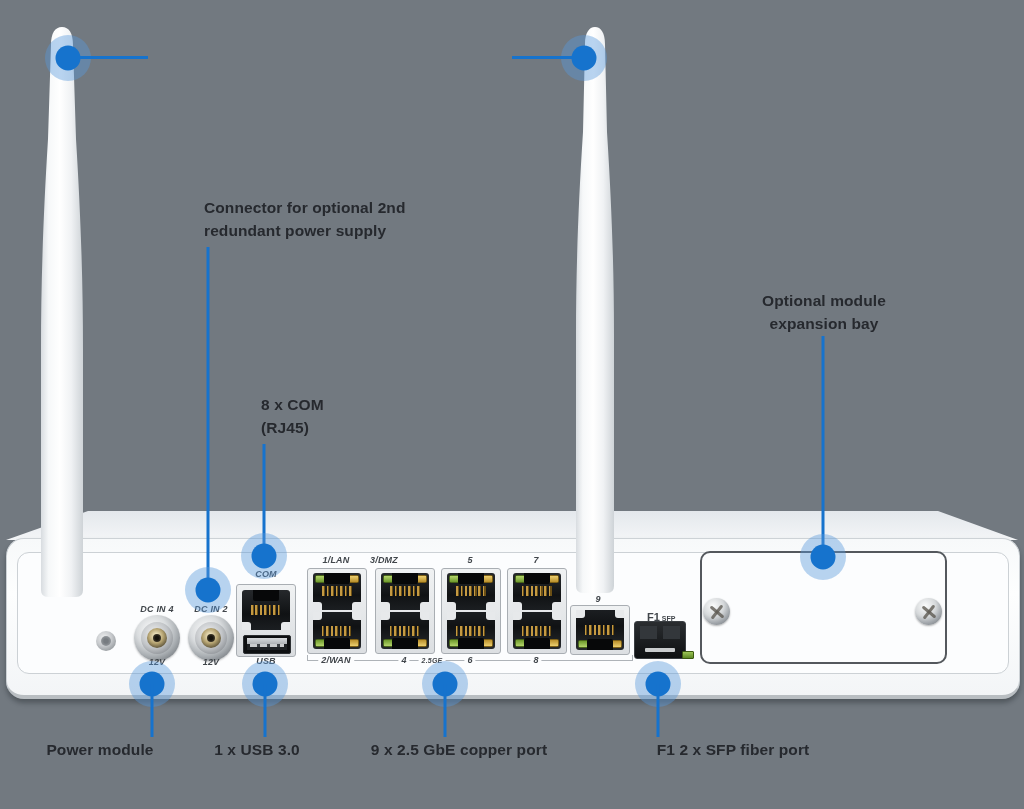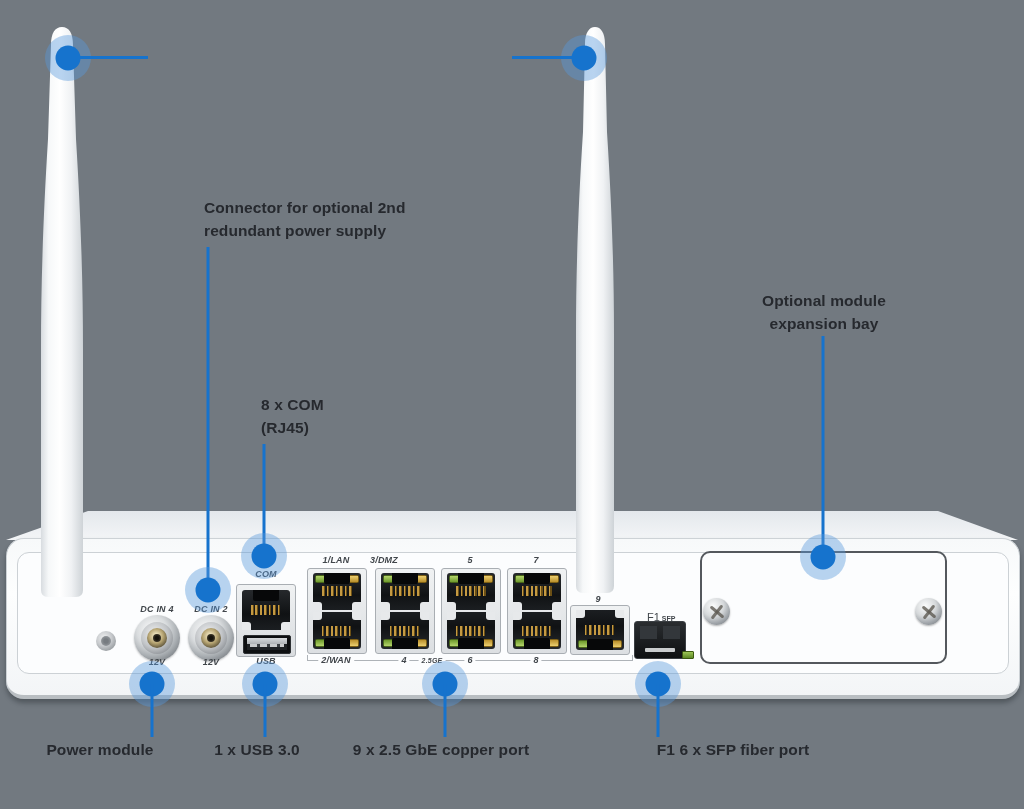--- a/index.html
+++ b/index.html
@@ -14,21 +14,21 @@
         border:1px solid #cdd2d6;border-bottom:4px solid #b9bec2;
         box-shadow:0 4px 5px rgba(20,25,30,.35);}
   .panel{position:absolute;left:17px;top:552px;width:990px;height:120px;border-radius:12px;
          border:1px solid #ccd1d5;background:#fcfdfe;}
   
   .plabel{position:absolute;transform:translateX(-50%);font-size:9px;font-weight:600;
           color:#41464b;letter-spacing:.2px;white-space:nowrap;font-style:italic;}
   .blabel{background:#fcfdfe;padding:0 3px;}
   .tiny{font-size:7px;}
   .sfplabel{position:absolute;left:647px;top:607px;color:#41464b;white-space:nowrap;}
-  .sfplabel .f1{font-size:11px;font-weight:400;}
+  .sfplabel .f1{font-size:11px;font-weight:700;}
   .sfplabel .sm{font-size:7px;font-weight:600;margin-left:2px;}
   
   .dc{position:absolute;width:46px;height:46px;}
   .dc .outer{position:absolute;inset:0;border-radius:50%;box-shadow:0 1px 2px rgba(0,0,0,.25);
        background:radial-gradient(circle at 40% 35%,#ffffff,#d9dcde 38%,#a9aeb2 62%,#83888d 78%,#b8bcc0 92%);}
   .dc .mid{position:absolute;inset:7px;border-radius:50%;
        background:radial-gradient(circle at 42% 38%,#f2f3f4,#c2c5c8 50%,#8e9297 80%);}
   .dc .core{position:absolute;inset:13px;border-radius:50%;
        background:radial-gradient(circle at 45% 40%,#e8dcb6 15%,#b5a371 45%,#6e6345 70%,#4a4230);}
   .dc .pin{position:absolute;inset:19px;border-radius:50%;
@@ -317,20 +317,20 @@
   <div class="callout ctr" style="left:100px;top:738px">Power module</div>
 
   <div class="halo" style="left:265px;top:684px"></div>
   <div class="cdot" style="left:265px;top:684px"></div>
   <div class="vline" style="left:265px;top:684px;height:53px"></div>
   <div class="callout ctr" style="left:257px;top:738px">1 x USB 3.0</div>
 
   <div class="halo" style="left:445px;top:684px"></div>
   <div class="cdot" style="left:445px;top:684px"></div>
   <div class="vline" style="left:445px;top:684px;height:53px"></div>
-  <div class="callout ctr" style="left:441px;top:738px">9 x 2.5 GbE copper port</div>
+  <div class="callout ctr" style="left:459px;top:738px">9 x 2.5 GbE copper port</div>
 
   <div class="halo" style="left:658px;top:684px"></div>
   <div class="cdot" style="left:658px;top:684px"></div>
   <div class="vline" style="left:658px;top:684px;height:53px"></div>
-  <div class="callout ctr" style="left:733px;top:738px">F1 6 x SFP fiber port</div>
+  <div class="callout ctr" style="left:733px;top:738px">F1 2 x SFP fiber port</div>
 
 </div>
 
 </body></html>

